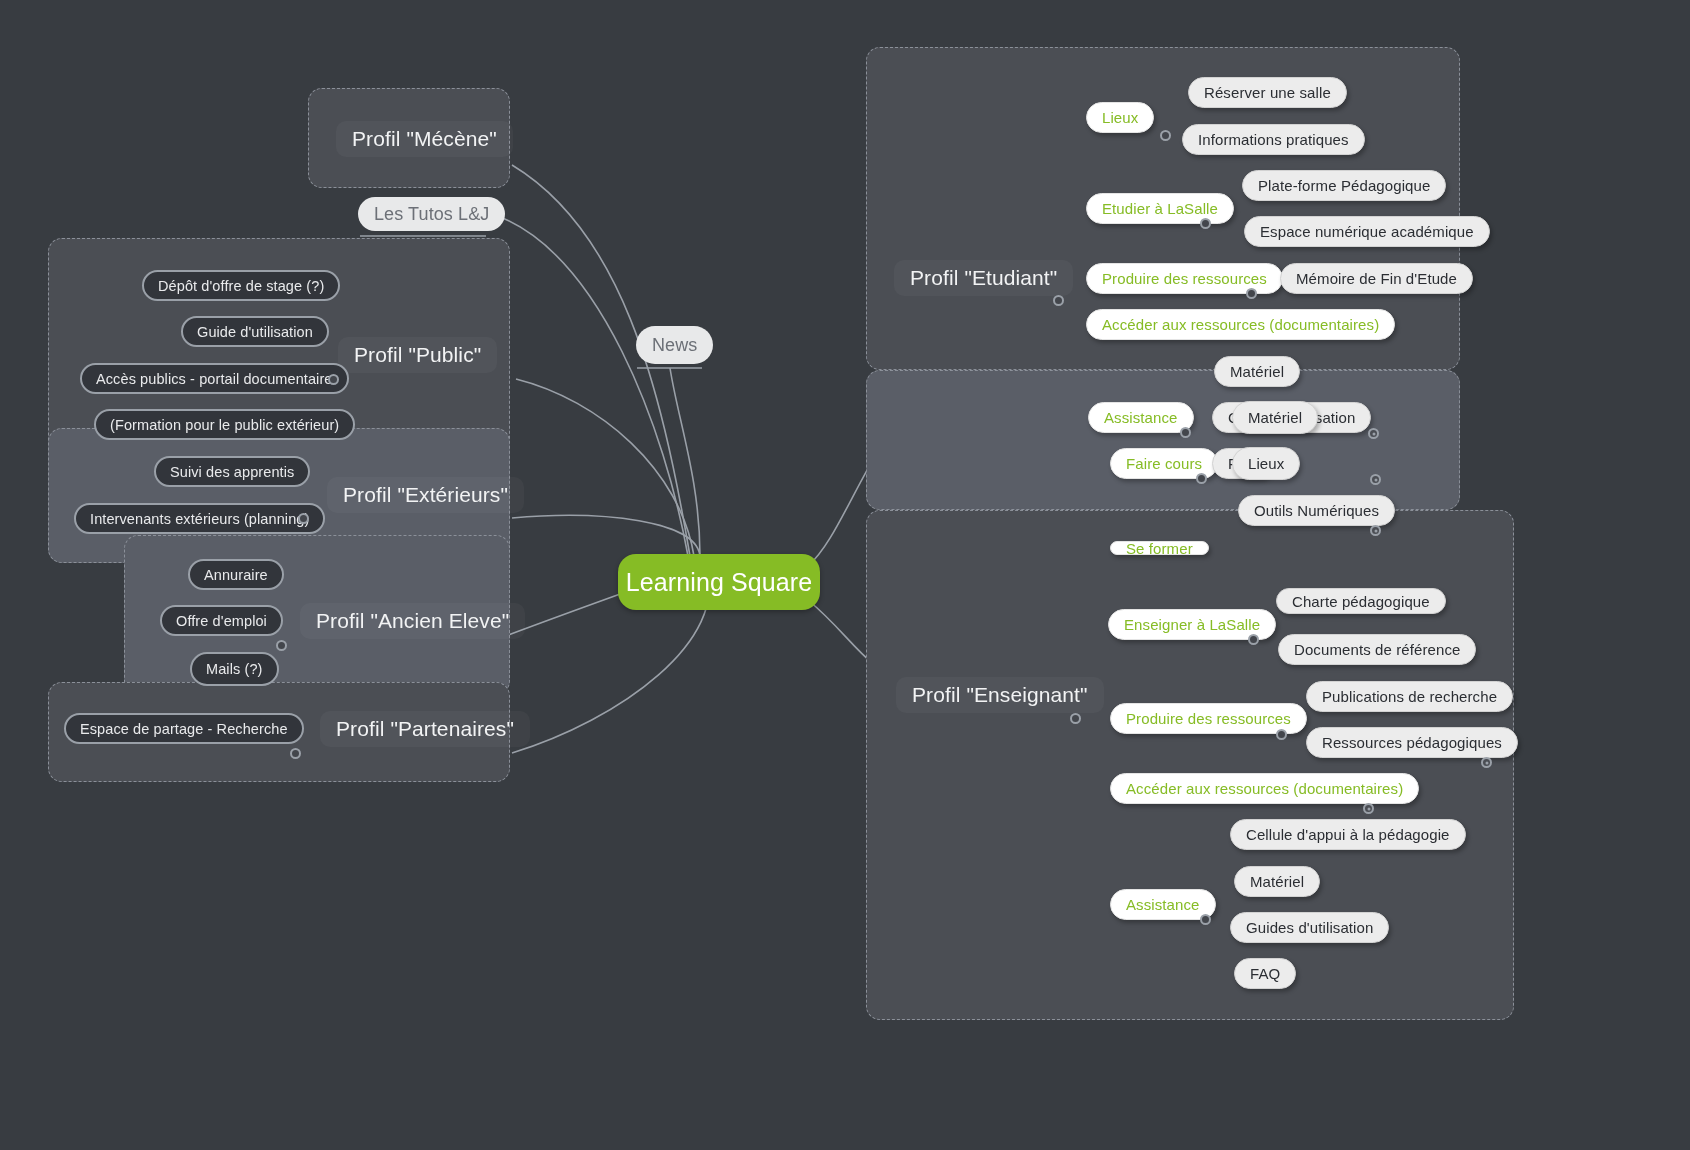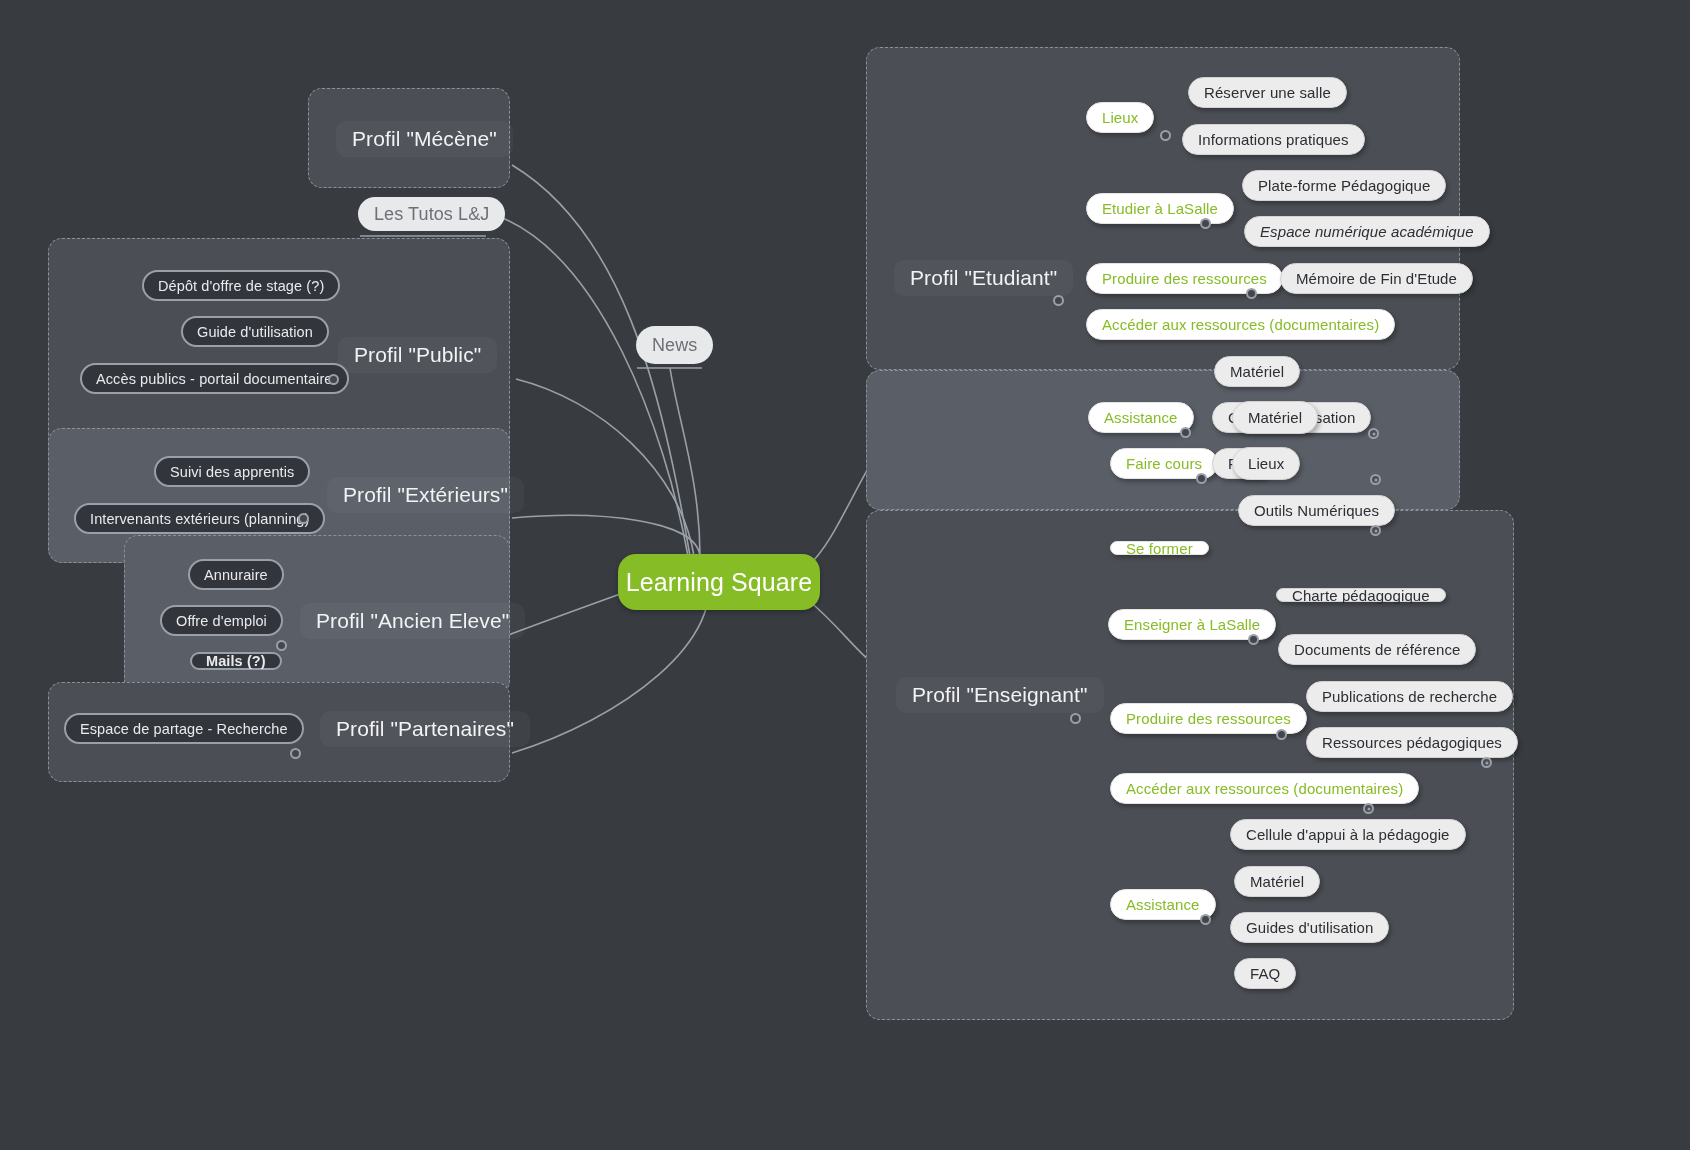--- a/index.html
+++ b/index.html
@@ -339,20 +339,23 @@
   </div>
   <div class="node dark" style="left:142px; top:270px; height:31px;">
     <span>Dépôt d'offre de stage (?)</span>
   </div>
   <div class="node dark" style="left:181px; top:316px; height:31px;">
     <span>Guide d'utilisation</span>
   </div>
   <div class="node dark" style="left:80px; top:363px; height:31px;">
     <span>Accès publics - portail documentaire</span>
   </div>
+  <div class="node dark" style="left:94px; top:409px; height:31px;">
+    <span>(Formation pour le public extérieur)</span>
+  </div>
   <div class="dot filled" style="left:328px; top:374px;"></div>
 
   <div class="node profile" style="left:327px; top:477px; height:36px;">
     <span>Profil "Extérieurs"</span>
   </div>
   <div class="node dark" style="left:154px; top:456px; height:31px;">
     <span>Suivi des apprentis</span>
   </div>
   <div class="node dark" style="left:74px; top:503px; height:31px;">
     <span>Intervenants extérieurs (planning)</span>
@@ -361,21 +364,21 @@
 
   <div class="node profile" style="left:300px; top:603px; height:36px;">
     <span>Profil "Ancien Eleve"</span>
   </div>
   <div class="node dark" style="left:188px; top:559px; height:31px;">
     <span>Annuraire</span>
   </div>
   <div class="node dark" style="left:160px; top:605px; height:31px;">
     <span>Offre d'emploi</span>
   </div>
-  <div class="node dark" style="left:190px; top:652px; height:18px;font-weight:bold;">
+  <div class="node dark" style="left:190px; top:652px; height:34px;">
     <span>Mails (?)</span>
   </div>
   <div class="dot filled" style="left:276px; top:640px;"></div>
 
   <div class="node profile" style="left:320px; top:711px; height:36px;">
     <span>Profil "Partenaires"</span>
   </div>
   <div class="node dark" style="left:64px; top:713px; height:31px;">
     <span>Espace de partage - Recherche</span>
   </div>
@@ -400,21 +403,21 @@
     <span>Informations pratiques</span>
   </div>
   <div class="dot filled" style="left:1160px; top:130px;"></div>
 
   <div class="node greenlabel" style="left:1086px; top:193px; height:31px;">
     <span>Etudier à LaSalle</span>
   </div>
   <div class="node white" style="left:1242px; top:170px; height:31px;">
     <span>Plate-forme Pédagogique</span>
   </div>
-  <div class="node white" style="left:1244px; top:216px; height:31px;font-style:italic;">
+  <div class="node white" style="left:1244px; top:216px; height:31px;">
     <span>Espace numérique académique</span>
   </div>
   <div class="dot filled" style="left:1200px; top:218px;"></div>
 
   <div class="node greenlabel" style="left:1086px; top:263px; height:31px;">
     <span>Produire des ressources</span>
   </div>
   <div class="node white" style="left:1280px; top:263px; height:31px;">
     <span>Mémoire de Fin d'Etude</span>
   </div>
@@ -461,21 +464,21 @@
   </div>
   <div class="dot filled" style="left:1070px; top:713px;"></div>
 
   <div class="node greenlabel" style="left:1110px; top:541px; height:14px;">
     <span>Se former</span>
   </div>
 
   <div class="node greenlabel" style="left:1108px; top:609px; height:31px;">
     <span>Enseigner à LaSalle</span>
   </div>
-  <div class="node white" style="left:1276px; top:588px; height:14px;justify-content:center;">
+  <div class="node white" style="left:1276px; top:588px; height:26px;justify-content:center;">
     <span>Charte pédagogique</span>
   </div>
   <div class="node white" style="left:1278px; top:634px; height:31px;">
     <span>Documents de référence</span>
   </div>
   <div class="dot filled" style="left:1248px; top:634px;"></div>
 
   <div class="node greenlabel" style="left:1110px; top:703px; height:31px;">
     <span>Produire des ressources</span>
   </div>

